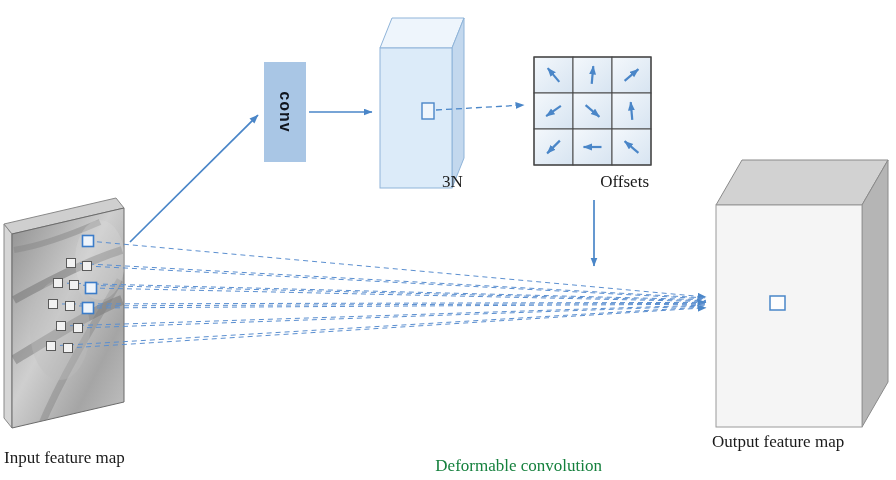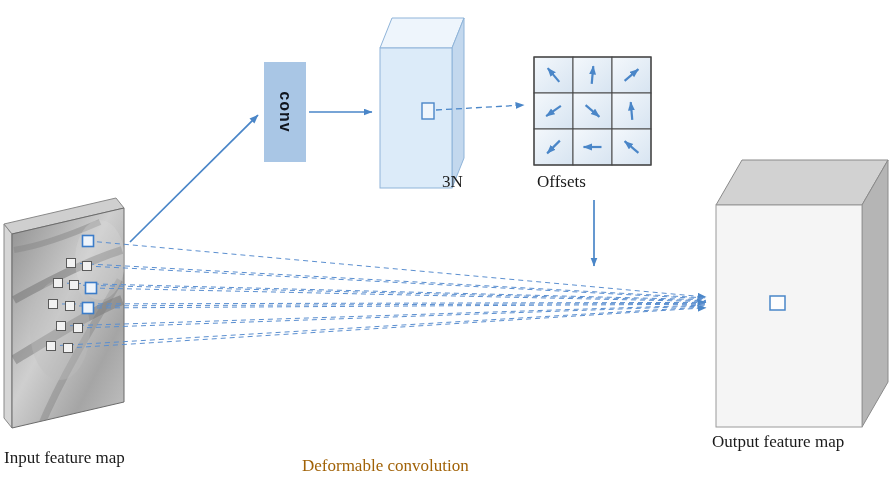--- a/index.html
+++ b/index.html
@@ -1,21 +1,21 @@
 <!DOCTYPE html>
 <html><head>
 <meta charset="utf-8">
 <style>
   html,body{margin:0;padding:0;background:#ffffff;}
   #stage{position:relative;width:896px;height:480px;background:#ffffff;overflow:hidden;
          font-family:"Liberation Serif", serif;}
   #diagram-svg{position:absolute;left:0;top:0;}
   .lbl{position:absolute;color:#1a1a1a;font-size:17px;white-space:nowrap;}
-  .lbl.center{text-align:left;}
-  #caption{color:#a16207;}
+  .lbl.center{text-align:right;}
+  #caption{color:#15803d;}
   #conv-text-wrap{position:absolute;left:264px;top:62px;width:42px;height:100px;
       display:flex;align-items:center;justify-content:center;}
   #conv-text{transform:rotate(90deg);font-family:"Liberation Sans",sans-serif;
       font-weight:bold;font-size:16px;color:#10141c;letter-spacing:1px;}
   
   .dash{stroke:#5b8fd0;stroke-width:1;fill:none;stroke-dasharray:5 4;}
   .sq{fill:#f2f2f2;stroke:#5a5a5a;stroke-width:1;}
   .sq.hl{fill:#eef4fb;stroke:#3b7cc9;stroke-width:1.6;}
   .cell{stroke:#4a4a4a;stroke-width:1;}
   .offset-arrow{stroke:#4a86c8;stroke-width:2.2;}

